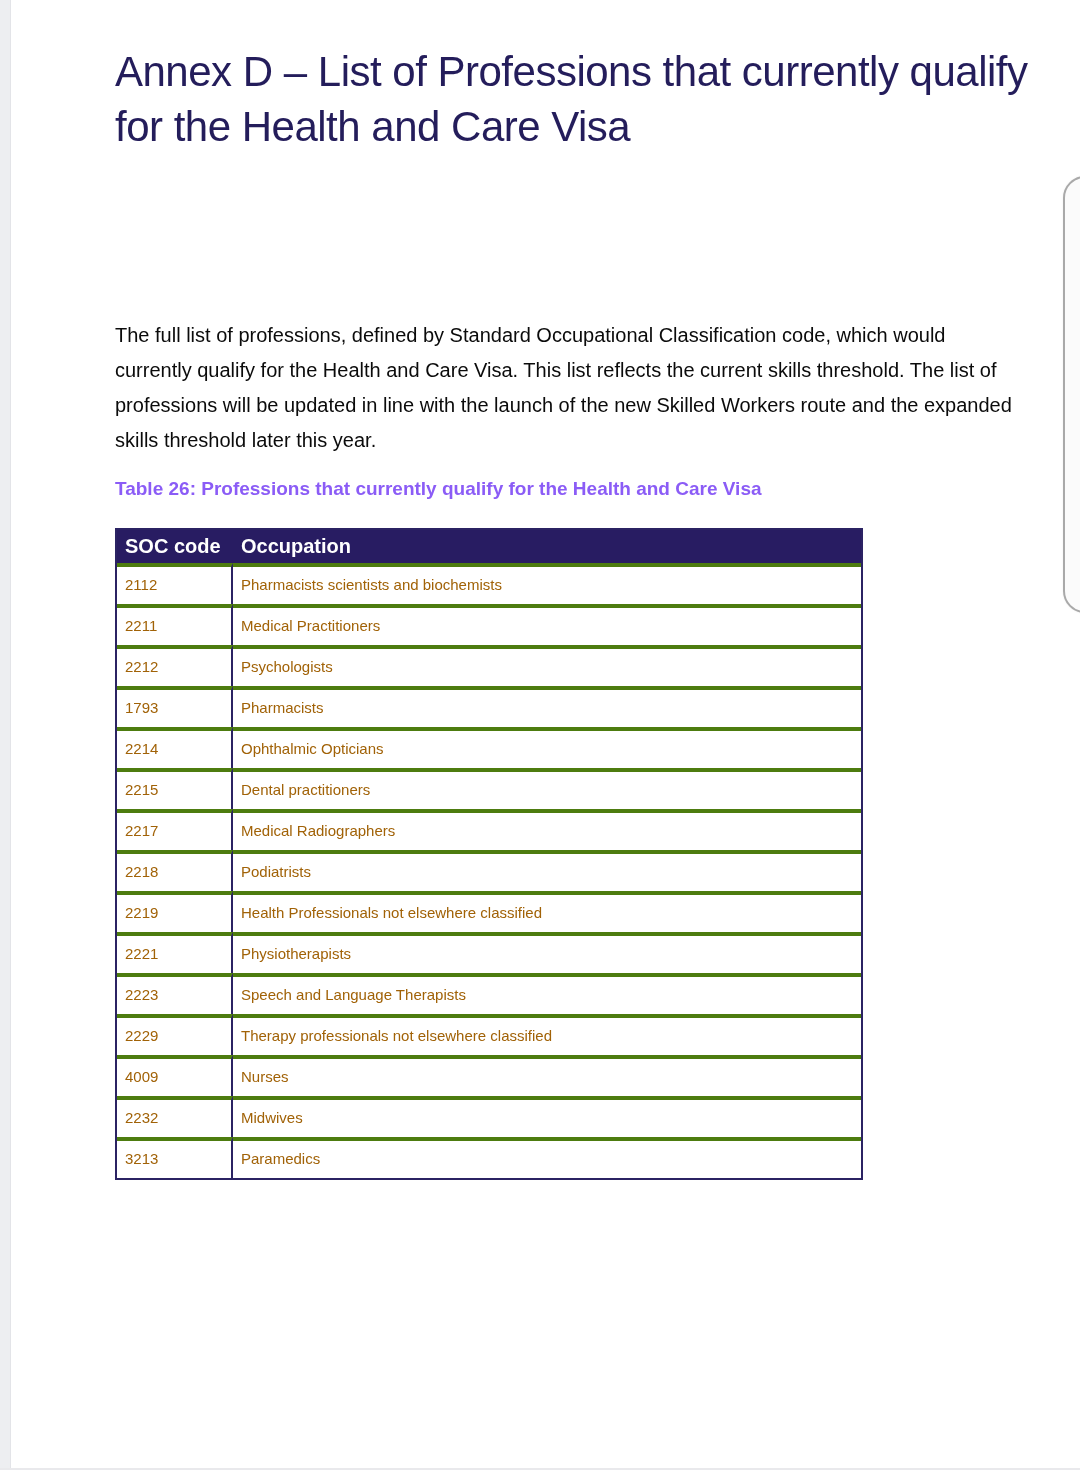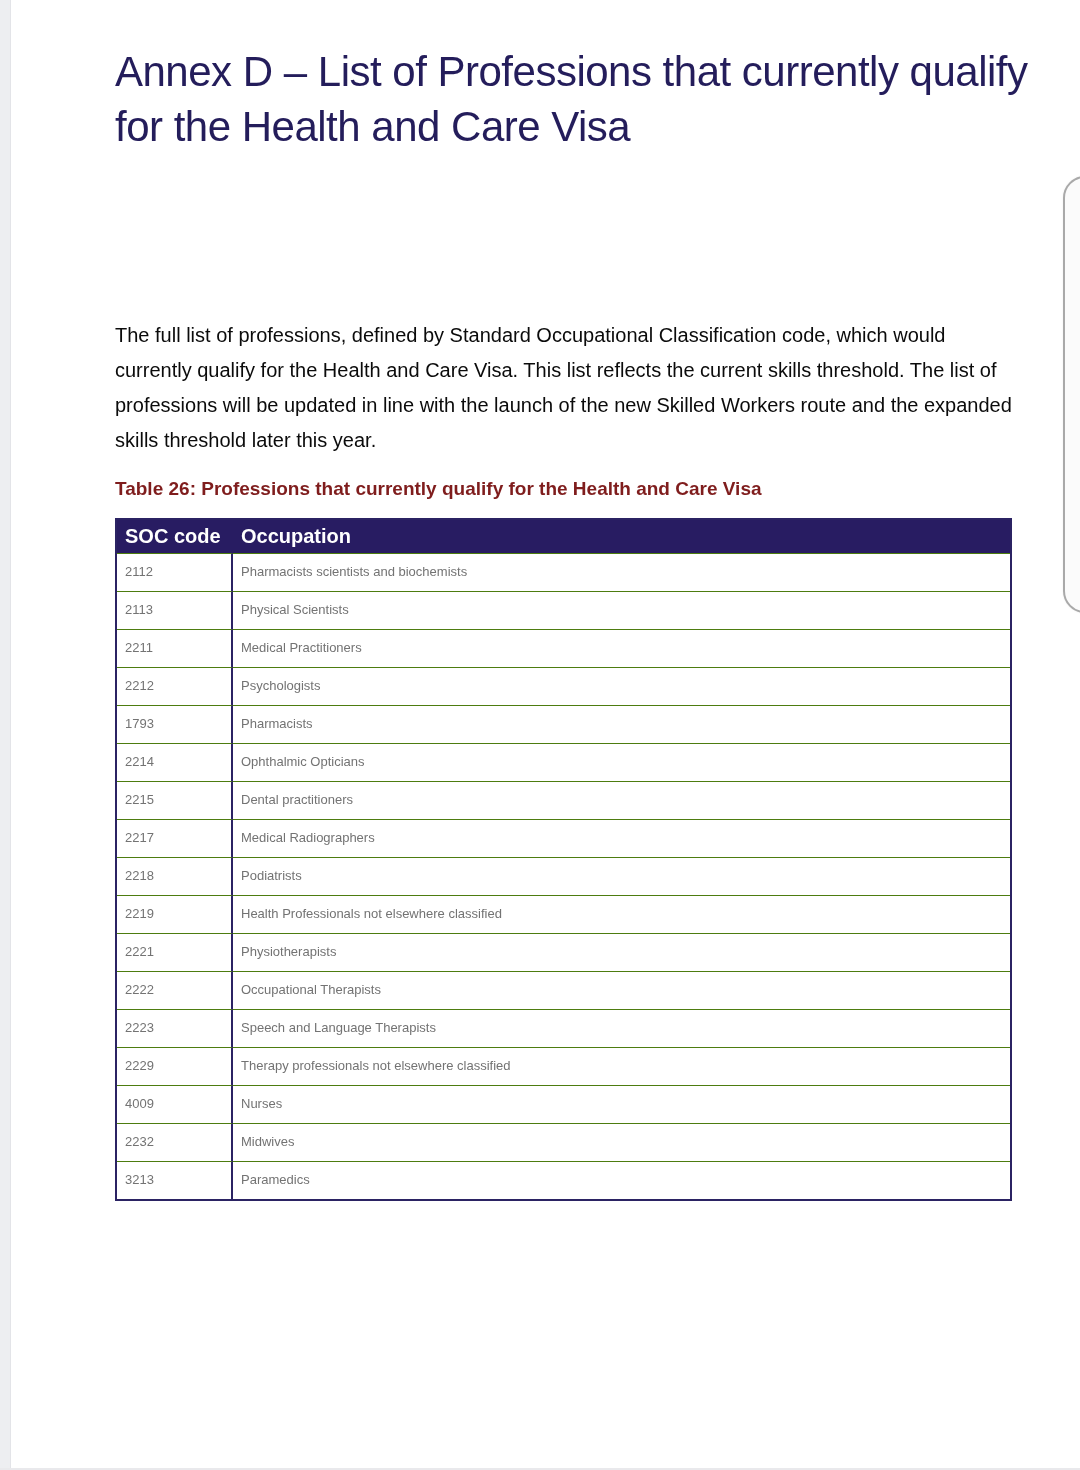--- a/index.html
+++ b/index.html
@@ -42,45 +42,45 @@
     margin-top: 164px;
     width: 905px;
     font-size: 20px;
     line-height: 35px;
     color: #0b0b0b;
   }
   p.table-caption {
     margin-top: 20px;
     font-size: 19px;
     font-weight: 700;
-    color: #7f1d1d;
+    color: #8b5cf6;
   }
   table.professions {
-    margin-top: 18px;
-    width: 897px;
+    margin-top: 28px;
+    width: 748px;
     border-collapse: separate;
     border-spacing: 0;
     border: 2px solid #2b2363;
   }
   table.professions th {
     background: #281c62;
     color: #ffffff;
     font-size: 20px;
     font-weight: 700;
     text-align: left;
     padding: 4px 8px 5px 8px;
     line-height: 24px;
   }
   table.professions th.col-soc { width: 116px; }
   table.professions td {
-    font-size: 13px;
-    color: #737373;
+    font-size: 15px;
+    color: #a16207;
     padding: 6px 8px 7px 8px;
     line-height: 24px;
-    border-top: 1px solid #4d7c0f;
+    border-top: 4px solid #4d7c0f;
     background: #ffffff;
   }
   table.professions td.soc-cell {
     border-right: 2px solid #2b2363;
   }
   .scroll-pill {
     position: absolute;
     left: 1063px;
     top: 176px;
     width: 46px;
@@ -117,24 +117,20 @@
           <th class="col-soc">SOC code</th>
           <th class="col-occ">Occupation</th>
         </tr>
       </thead>
       <tbody id="table-body">
           <tr>
             <td class="soc-cell">2112</td>
             <td class="occ-cell">Pharmacists scientists and biochemists</td>
           </tr>
           <tr>
-            <td class="soc-cell">2113</td>
-            <td class="occ-cell">Physical Scientists</td>
-          </tr>
-          <tr>
             <td class="soc-cell">2211</td>
             <td class="occ-cell">Medical Practitioners</td>
           </tr>
           <tr>
             <td class="soc-cell">2212</td>
             <td class="occ-cell">Psychologists</td>
           </tr>
           <tr>
             <td class="soc-cell">1793</td>
             <td class="occ-cell">Pharmacists</td>
@@ -157,24 +153,20 @@
           </tr>
           <tr>
             <td class="soc-cell">2219</td>
             <td class="occ-cell">Health Professionals not elsewhere classified</td>
           </tr>
           <tr>
             <td class="soc-cell">2221</td>
             <td class="occ-cell">Physiotherapists</td>
           </tr>
           <tr>
-            <td class="soc-cell">2222</td>
-            <td class="occ-cell">Occupational Therapists</td>
-          </tr>
-          <tr>
             <td class="soc-cell">2223</td>
             <td class="occ-cell">Speech and Language Therapists</td>
           </tr>
           <tr>
             <td class="soc-cell">2229</td>
             <td class="occ-cell">Therapy professionals not elsewhere classified</td>
           </tr>
           <tr>
             <td class="soc-cell">4009</td>
             <td class="occ-cell">Nurses</td>

